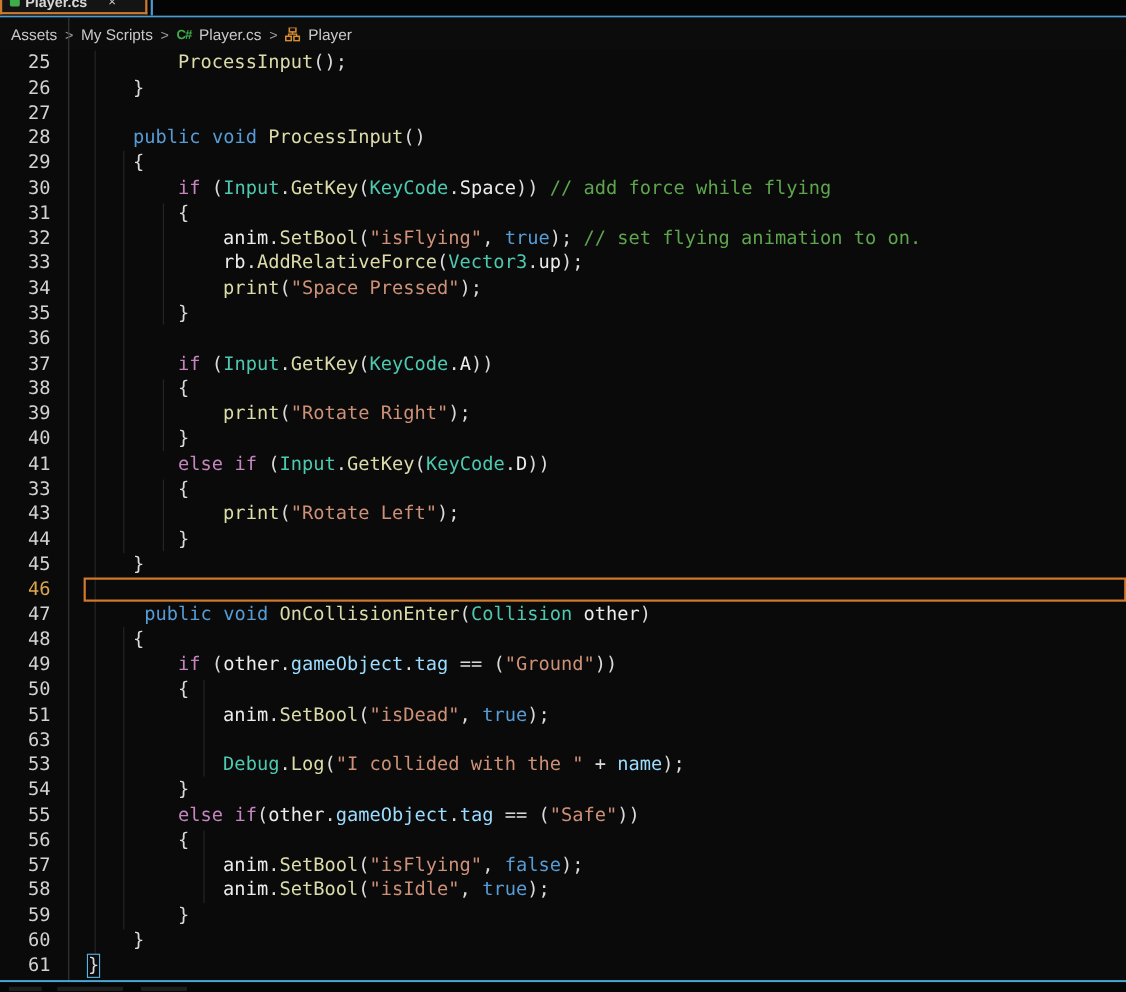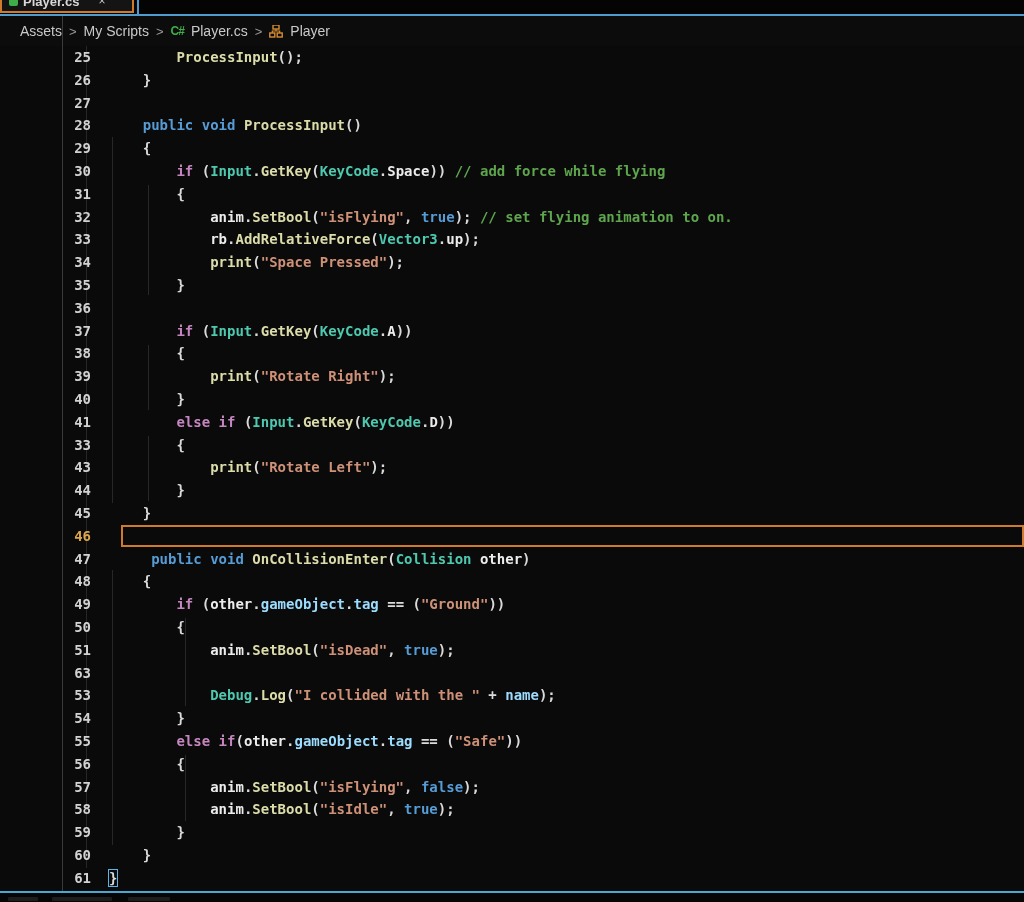--- a/index.html
+++ b/index.html
@@ -13,37 +13,37 @@
   .tab-inner { position:absolute; top:-9px; left:7px; right:4px; height:20px;
                display:flex; align-items:center; gap:5px; white-space:nowrap; }
   .tab-file-icon { width:9px; height:10px; background:#3fae49; border-radius:2px; flex:none; }
   .tab-label { color:#d8d8d8; font-size:13px; font-weight:bold; }
   .tab-close { color:#cccccc; font-size:12px; margin-left:14px; }
   .tab-right-divider { position:absolute; left:137px; top:0; width:2px; height:14px; background:var(--blueline); }
   .top-blue-line { position:absolute; top:14px; left:0; right:0; height:2px; background:var(--blueline); }
 
   
   .breadcrumb { position:absolute; top:16px; left:0; right:0; height:30px; background:#0c0c0c;
-                display:flex; align-items:center; padding-left:20px; gap:7px;
+                display:flex; align-items:center; padding-left:10px; gap:7px;
                 font-size:14px; color:#c9c9c9; }
   .crumb { cursor:default; }
   .crumb-sep { color:#9a9a9a; font-size:13px; }
   .cs-icon { color:#3fae49; font-weight:bold; font-size:12px; letter-spacing:-1px; }
   .class-icon svg { display:block; }
 
   
   .editor { position:absolute; top:46px; left:0; right:0; height:845px; overflow:hidden; background:var(--bg); }
   .gutter-divider { position:absolute; top:16px; bottom:9px; left:62px; width:1px; background:#3a3a3a; z-index:3; }
   .guide { position:absolute; width:1px; background:#272727; z-index:1; }
 
   .line { position:relative; display:flex; height:22.8px; line-height:22.8px; white-space:pre;
-          font-family:"DejaVu Sans Mono", monospace; font-size:14px; font-weight:bold;margin-left:45px; }
+          font-family:"DejaVu Sans Mono", monospace; font-size:17px; font-weight:normal; }
   .gutter { flex:none; width:62px; text-align:right; padding-right:16px; color:var(--gutter); z-index:2; }
   .gutter.active { color:var(--activeNum); }
-  .code { flex:1; padding-left:2px; color:var(--tk-d); z-index:2; }
+  .code { flex:1; padding-left:18px; color:var(--tk-d); z-index:2; }
   .cursor-box { position:absolute; left:76px; right:0; top:0; bottom:1px;
                 border:2px solid var(--orange); z-index:4; }
   .tk-d { color:var(--tk-d); } .tk-k { color:var(--tk-k); } .tk-c { color:var(--tk-c); }
   .tk-t { color:var(--tk-t); } .tk-m { color:var(--tk-m); } .tk-s { color:var(--tk-s); }
   .tk-g { color:var(--tk-g); } .tk-v { color:var(--tk-v);text-align:right; } .tk-p { color:var(--tk-p); }
   .tk-b { color:var(--tk-d); outline:1px solid var(--braceMatch); outline-offset:0px; }
 
   
   .bottom-blue-line { position:absolute; top:891px; left:0; right:0; height:2px; background:var(--bottomline); z-index:6; }
   .bottom-strip { position:absolute; top:893px; left:0; right:0; bottom:0; background:#060606; z-index:6; }

